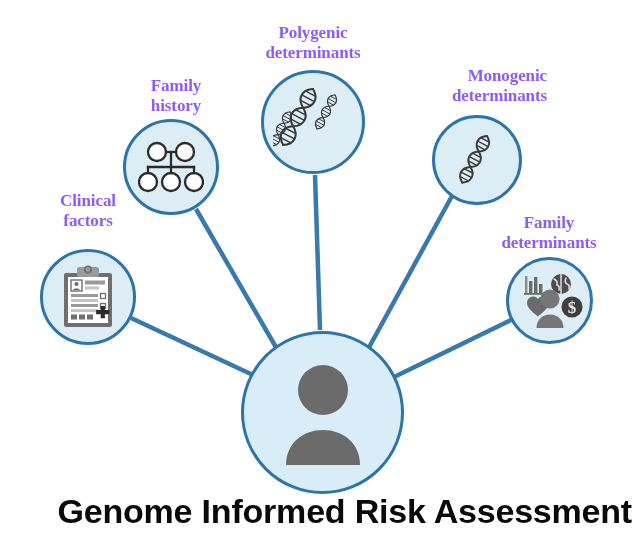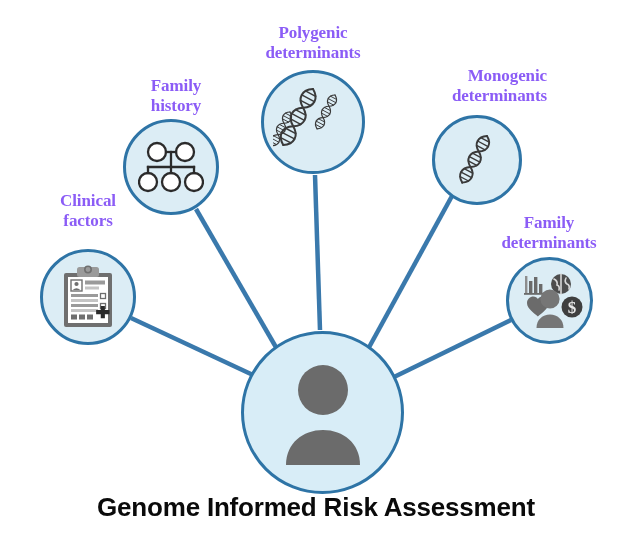--- a/index.html
+++ b/index.html
@@ -54,23 +54,23 @@
     line-height: 1.18;
     color: #8b5cf6;
     white-space: pre-line;
     letter-spacing: -0.1px;
   }
   #main-title {
     position: absolute;
     left: 0;
     right: 0;
     top: 492px;
-    text-align: center;
+    text-align: right;
     font-family: "Liberation Sans", sans-serif;
-    font-size: 26px;
+    font-size: 34px;
     font-weight: 700;
     color: #0a0a0a;
     letter-spacing: -0.2px;
     z-index: 4;
   }
 </style>
 </head>
 <body>
 
 <div id="canvas">

